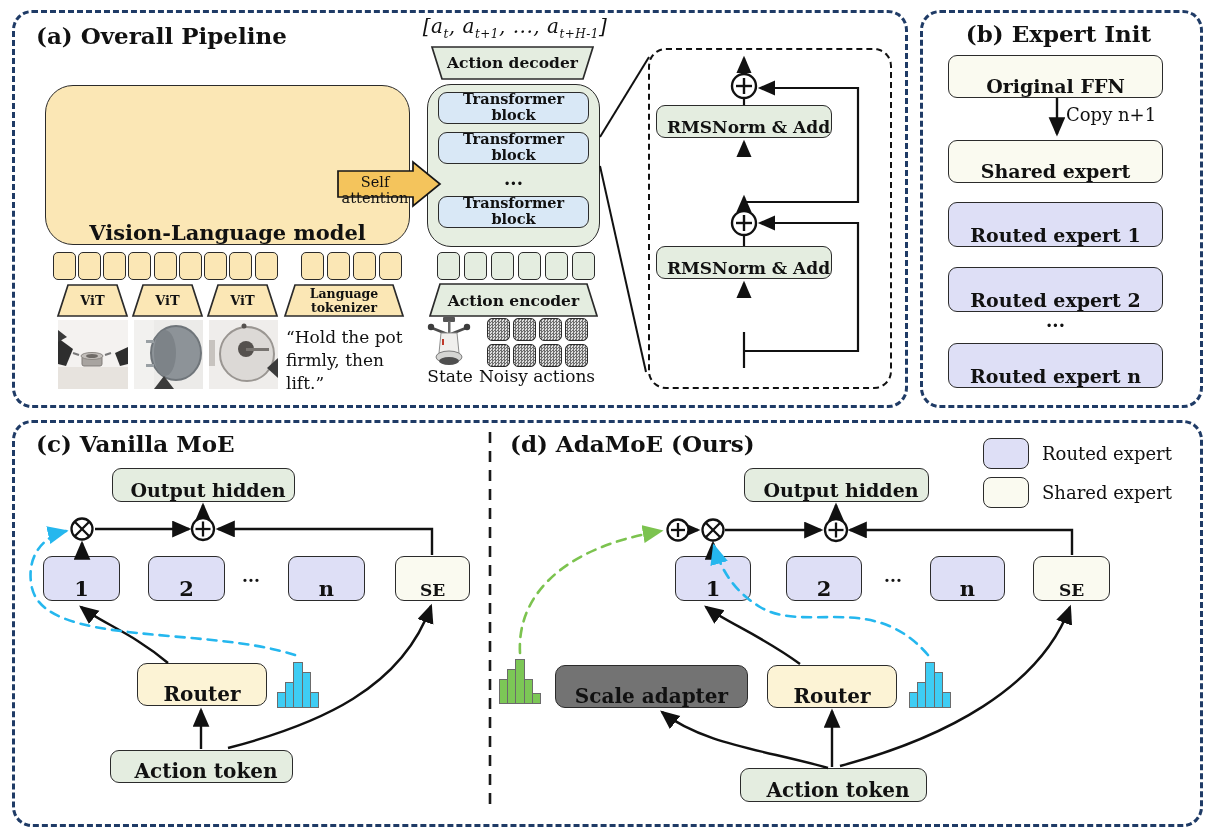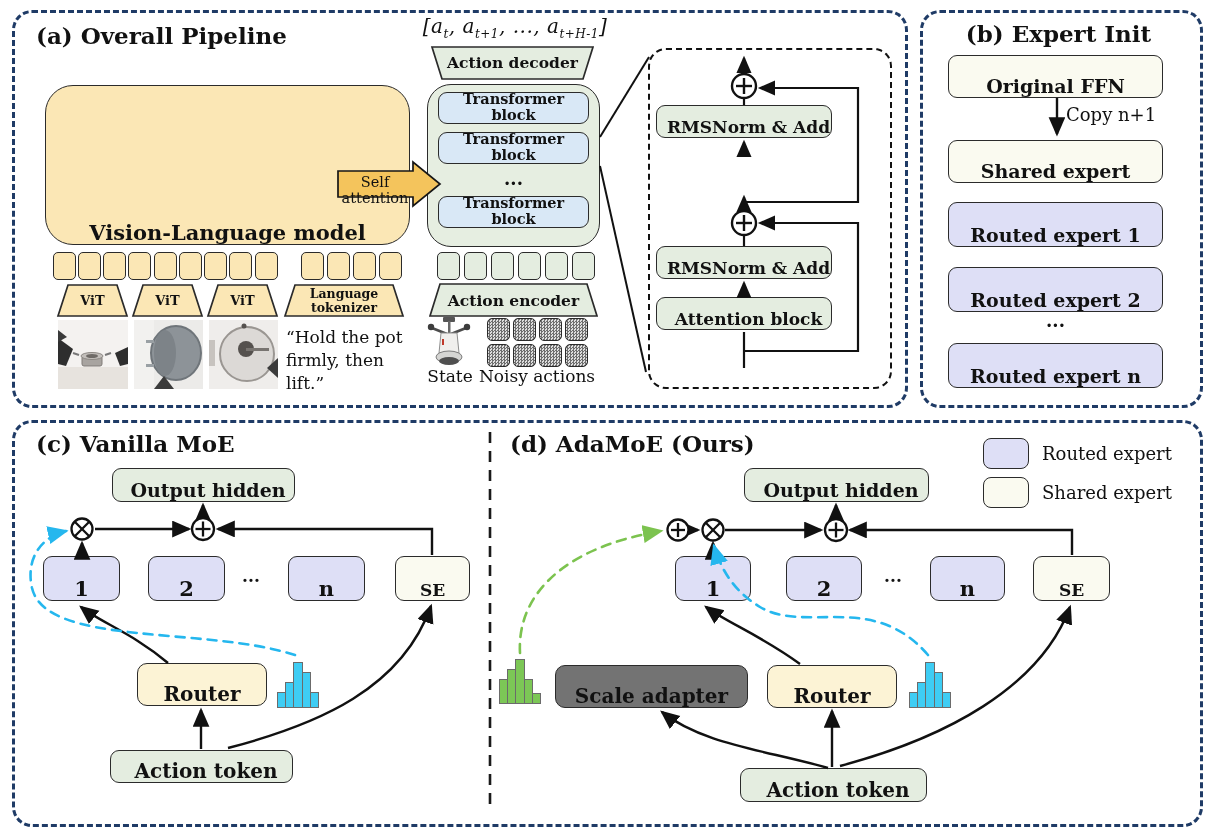--- a/index.html
+++ b/index.html
@@ -169,23 +169,20 @@
   <div class="noise" style="left:565px;top:344px;"></div>
   <div class="lbl" style="left:478px;top:366px;width:118px;text-align:center;font-size:17px;">Noisy actions</div>
 
   <div class="detailbox"></div>
   <div class="bx green" style="left:656px;top:105px;width:176px;height:33px;font-size:17px;">
       <span>RMSNorm &amp; Add</span>
     </div>
   <div class="bx green" style="left:656px;top:246px;width:176px;height:33px;font-size:17px;">
       <span>RMSNorm &amp; Add</span>
     </div>
-  <div class="bx green" style="left:656px;top:297px;width:176px;height:33px;font-size:17px;">
-      <span>Attention block</span>
-    </div>
 
   <div class="ttl" style="left:920px;top:20px;width:277px;text-align:center;">(b) Expert Init</div>
   <div class="bx cream" style="left:948px;top:55px;width:215px;height:43px;font-size:19px;">
       <span>Original FFN</span>
     </div>
   <div class="lbl" style="left:1066px;top:104px;font-size:18px;">Copy n+1</div>
   <div class="bx cream" style="left:948px;top:140px;width:215px;height:43px;font-size:19px;">
       <span>Shared expert</span>
     </div>
   <div class="bx lav" style="left:948px;top:202px;width:215px;height:45px;font-size:19px;">

